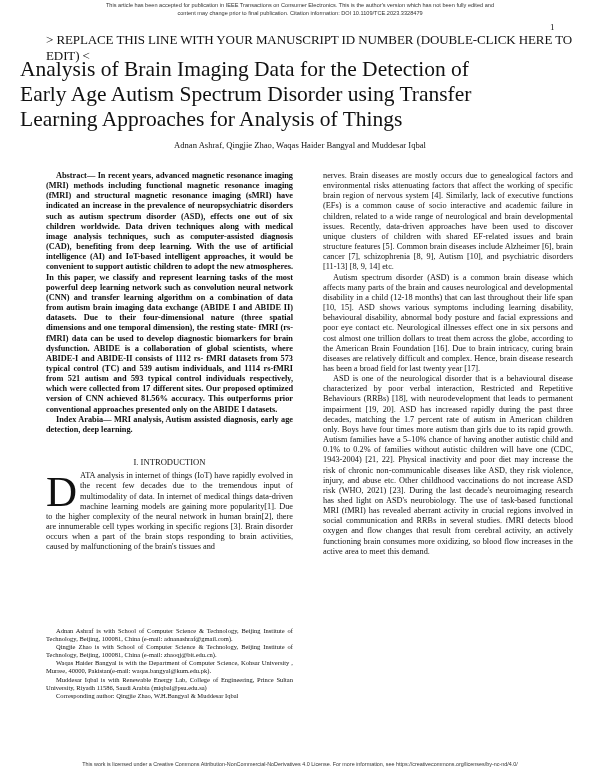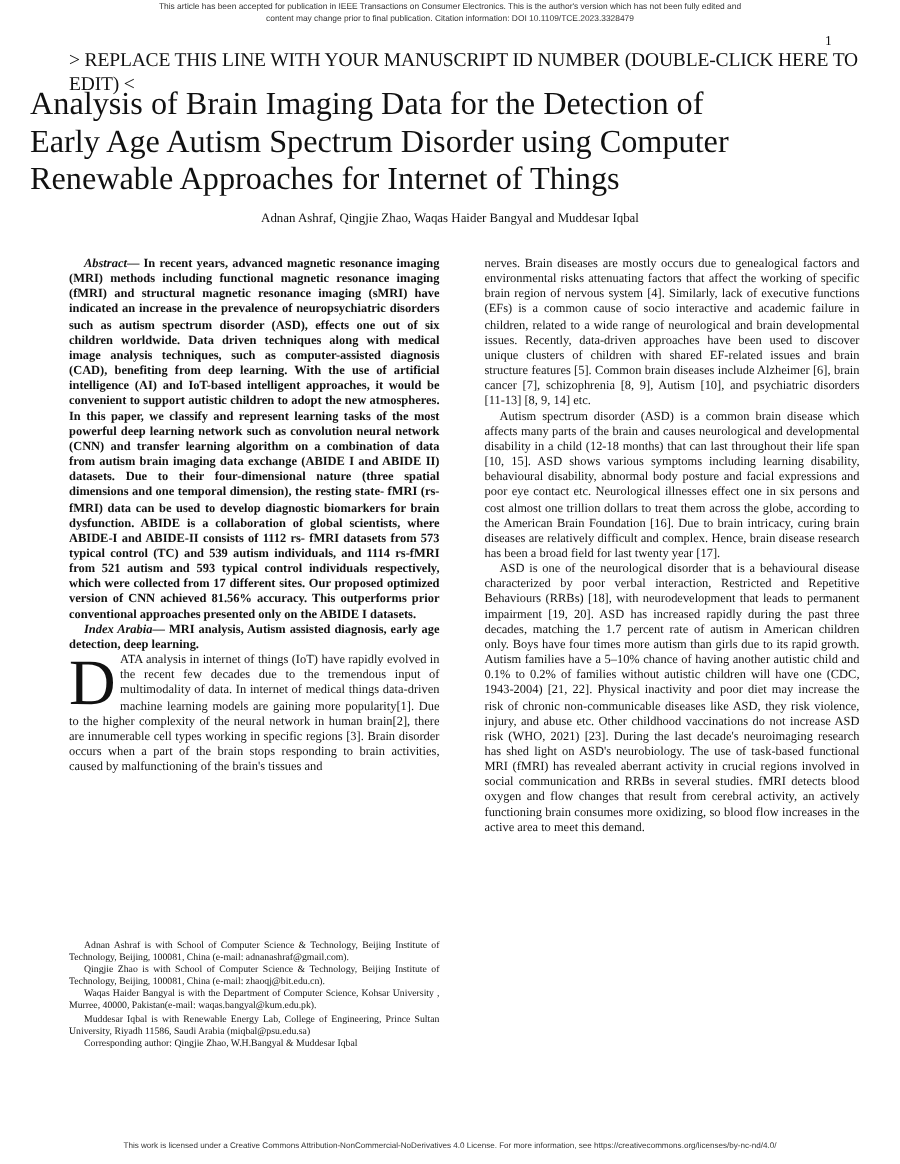--- a/index.html
+++ b/index.html
@@ -9,49 +9,50 @@
   .notice.bottom { top: 760px; font-size: 5.4px; }
   .page-num { position: absolute; left: 550px; top: 22px; font-size: 9px; }
   .ms-line { position: absolute; left: 46px; top: 32px; font-size: 13px; letter-spacing: -0.1px; }
   .title { position: absolute; left: 20px; width: 560px; top: 57px; text-align: left; font-size: 21.5px; line-height: 25px; font-weight: normal; margin: 0; }
   .authors { position: absolute; left: 0; width: 600px; top: 140px; text-align: center; font-size: 8.6px; }
   .col { position: absolute; top: 171px; width: 247px; font-size: 8.3px; line-height: 10.15px; text-align: justify; }
   .col.left { left: 46px; }
   .col.right { left: 323px; width: 250px; }
   .col p { margin: 0; }
   .abstract { font-weight: bold; }
-  .abstract .lab { font-style: italic; font-weight: bold; }
+  .abstract .lab { font-weight: bold; }
   .indent { text-indent: 10px; }
   .sec-head { text-align: center; margin: 22px 0 4px 0 !important; font-size: 8.6px; }
   .dropcap { float: left; font-size: 43px; line-height: 34px; margin: 2px 3px 0 0; padding-top: 2px; }
   .footnotes { position: absolute; left: 46px; top: 627px; width: 247px; font-size: 6.5px; line-height: 8.1px; text-align: justify; }
   .footnotes p { margin: 0; text-indent: 10px; }
 </style>
 </head>
 <body>
 
 <div class="notice top">
   <div>This article has been accepted for publication in IEEE Transactions on Consumer Electronics. This is the author's version which has not been fully edited and</div>
   <div>content may change prior to final publication. Citation information: DOI 10.1109/TCE.2023.3328479</div>
 </div>
 
 <div class="page-num">1</div>
 <div class="ms-line">&gt; REPLACE THIS LINE WITH YOUR MANUSCRIPT ID NUMBER (DOUBLE-CLICK HERE TO EDIT) &lt;</div>
 
 <h1 class="title">
   <span>Analysis of Brain Imaging Data for the Detection of</span><br>
-  <span>Early Age Autism Spectrum Disorder using Computer</span><br>
-  <span>Renewable Approaches for Internet of Things</span>
+  <span>Early Age Autism Spectrum Disorder using Transfer</span><br>
+  <span>Learning Approaches for Analysis of Things</span>
 </h1>
 
 <div class="authors">Adnan Ashraf, Qingjie Zhao, Waqas Haider Bangyal and Muddesar Iqbal</div>
 
 <div class="col left">
   <p class="abstract indent"><span class="lab">Abstract</span><span>— </span><span>In recent years, advanced magnetic resonance imaging (MRI) methods including functional magnetic resonance imaging (fMRI) and structural magnetic resonance imaging (sMRI) have indicated an increase in the prevalence of neuropsychiatric disorders such as autism spectrum disorder (ASD), effects one out of six children worldwide. Data driven techniques along with medical image analysis techniques, such as computer-assisted diagnosis (CAD), benefiting from deep learning. With the use of artificial intelligence (AI) and IoT-based intelligent approaches, it would be convenient to support autistic children to adopt the new atmospheres. In this paper, we classify and represent learning tasks of the most powerful deep learning network such as convolution neural network (CNN) and transfer learning algorithm on a combination of data from autism brain imaging data exchange (ABIDE I and ABIDE II) datasets. Due to their four-dimensional nature (three spatial dimensions and one temporal dimension), the resting state- fMRI (rs-fMRI) data can be used to develop diagnostic biomarkers for brain dysfunction. ABIDE is a collaboration of global scientists, where ABIDE-I and ABIDE-II consists of 1112 rs- fMRI datasets from 573 typical control (TC) and 539 autism individuals, and 1114 rs-fMRI from 521 autism and 593 typical control individuals respectively, which were collected from 17 different sites. Our proposed optimized version of CNN achieved 81.56% accuracy. This outperforms prior conventional approaches presented only on the ABIDE I datasets.</span></p>
   <p class="abstract indent"><span class="lab">Index Arabia</span><span>— </span><span>MRI analysis, Autism assisted diagnosis, early age detection, deep learning.</span></p>
+  <p class="sec-head">I. INTRODUCTION</p>
   <p><span class="dropcap">D</span><span>ATA analysis in internet of things (IoT) have rapidly evolved in the recent few decades due to the tremendous input of multimodality of data. In internet of medical things data-driven machine learning models are gaining more popularity[1]. Due to the higher complexity of the neural network in human brain[2], there are innumerable cell types working in specific regions [3]. Brain disorder occurs when a part of the brain stops responding to brain activities, caused by malfunctioning of the brain's tissues and</span></p>
 </div>
 
 <div class="footnotes">
   <p>Adnan Ashraf is with School of Computer Science &amp; Technology, Beijing Institute of Technology, Beijing, 100081, China (e-mail: adnanashraf@gmail.com).</p>
   <p>Qingjie Zhao is with School of Computer Science &amp; Technology, Beijing Institute of Technology, Beijing, 100081, China (e-mail: zhaoqj@bit.edu.cn).</p>
   <p>Waqas Haider Bangyal is with the Department of Computer Science, Kohsar University , Murree, 40000, Pakistan(e-mail: waqas.bangyal@kum.edu.pk).</p>
   <p>Muddesar Iqbal is with Renewable Energy Lab, College of Engineering, Prince Sultan University, Riyadh 11586, Saudi Arabia (miqbal@psu.edu.sa)</p>
   <p>Corresponding author: Qingjie Zhao, W.H.Bangyal &amp; Muddesar Iqbal</p>
 </div>

